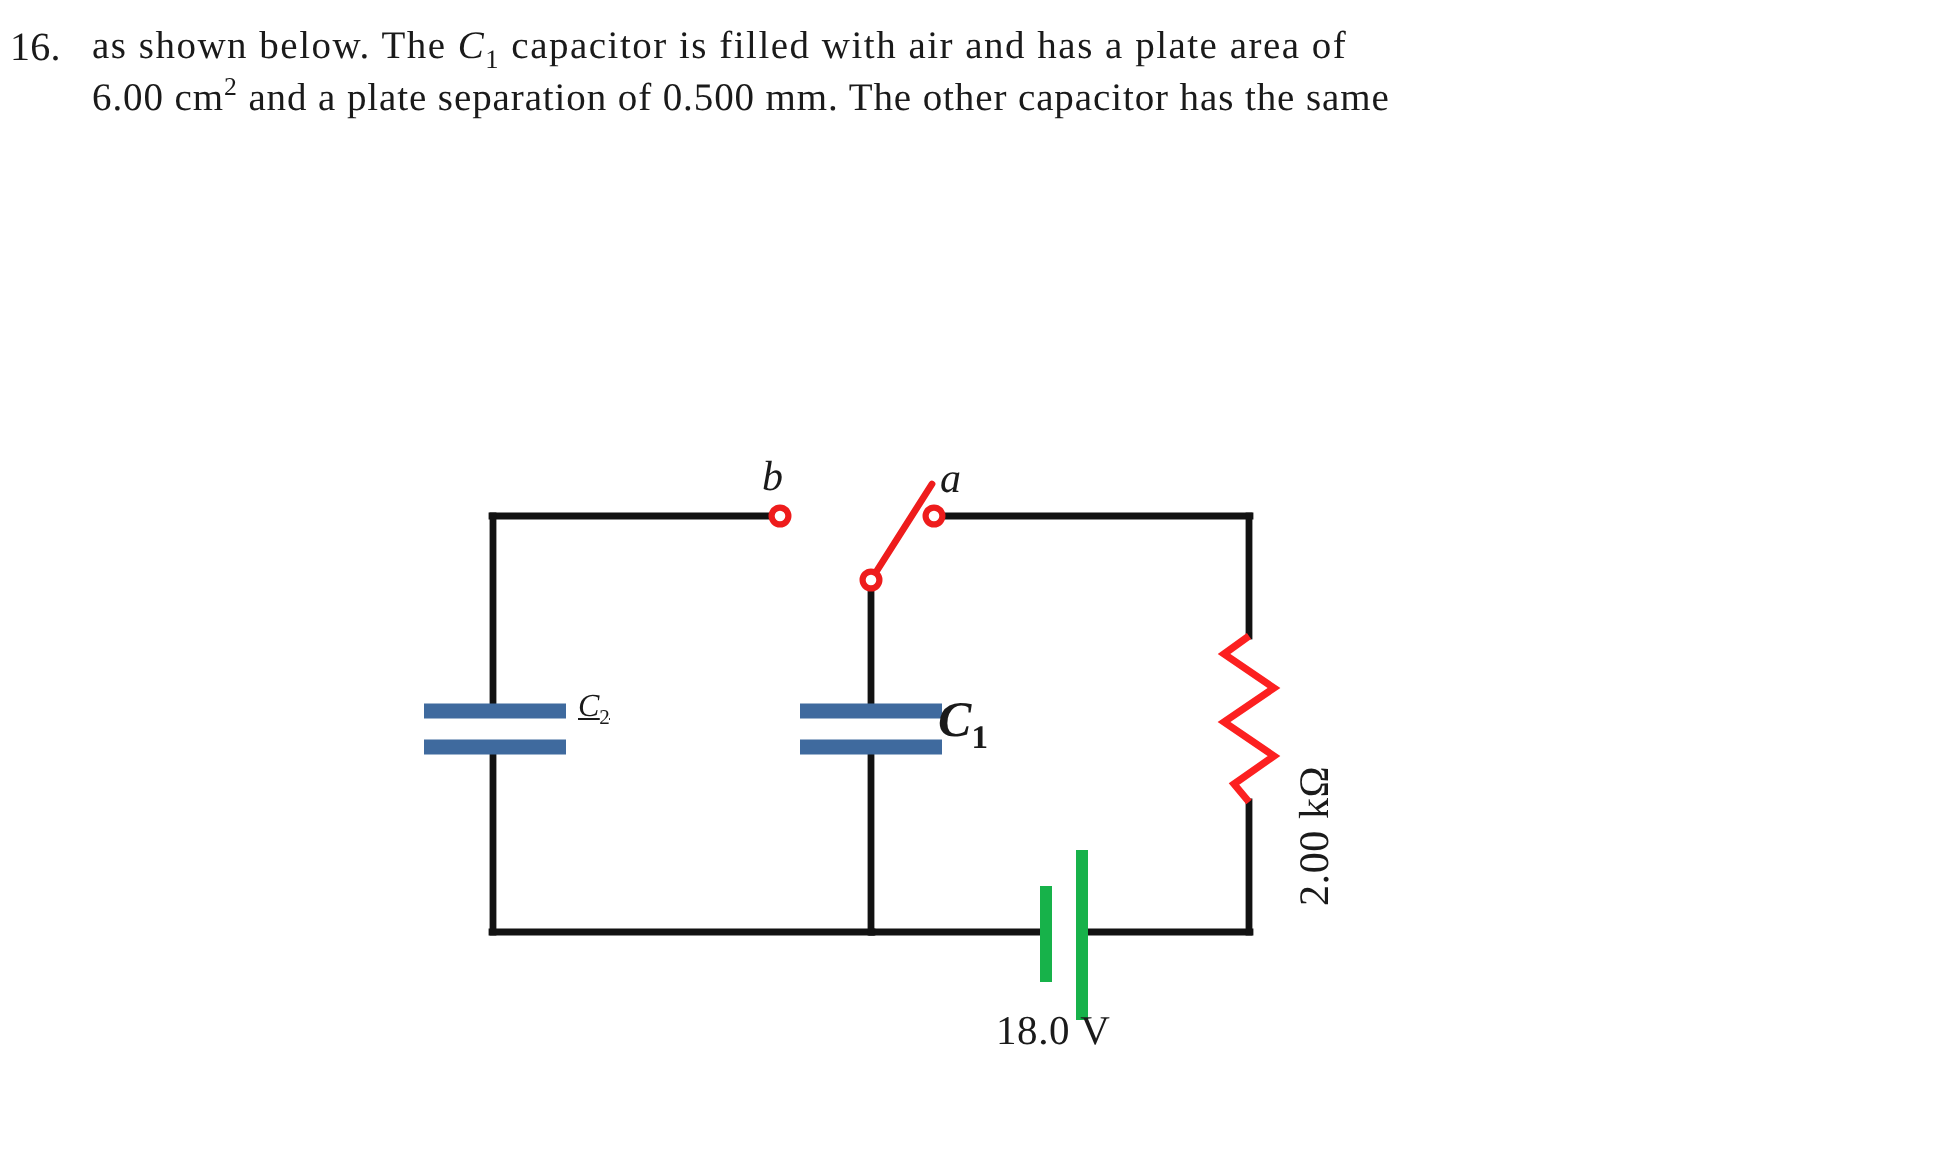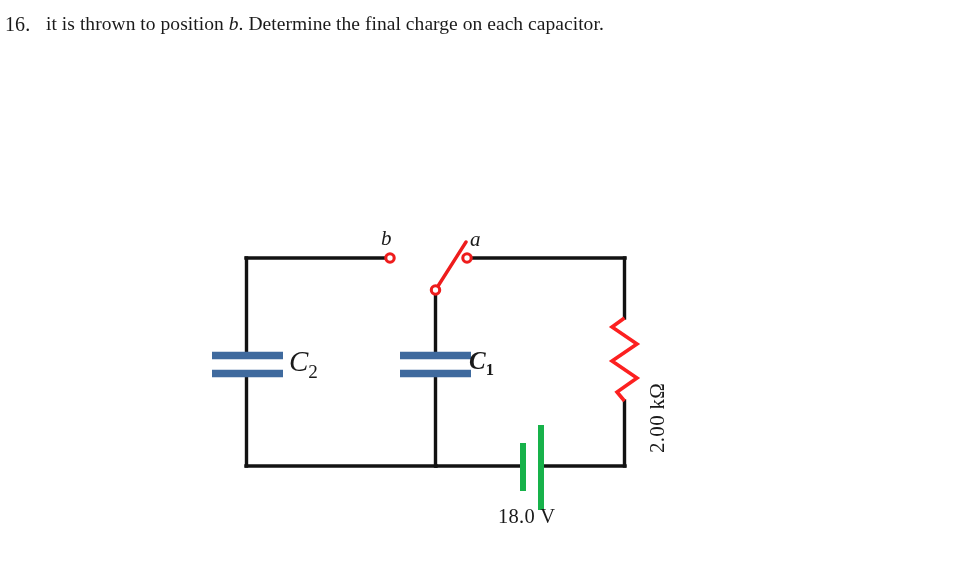--- a/index.html
+++ b/index.html
@@ -69,21 +69,21 @@
 
   .fig-label {
     position: absolute;
     font-family: "Liberation Serif", "DejaVu Serif", serif;
     color: #1a1a1a;
     white-space: nowrap;
   }
 
   #label-b  { left: 381px; top: 26px;  font-size: 21px; font-style: italic; }
   #label-a  { left: 470px; top: 27px;  font-size: 21px; font-style: italic; }
-  #label-c2 { left: 289px; top: 145px; font-size: 29px; font-style: italic; }
+  #label-c2 { left: 289px; top: 145px; font-size: 16px; font-style: italic; text-decoration: underline; }
   #label-c1 { left: 469px; top: 147px; font-size: 25px; font-style: italic; font-weight: bold; }
   #label-c2 sub, #label-c1 sub { font-size: 0.66em; font-style: normal; }
 
   #label-resistor {
     left: 645px;
     top: 253px;
     font-size: 21px;
     transform: rotate(-90deg);
     transform-origin: left top;
     letter-spacing: 0.3px;
@@ -98,25 +98,26 @@
 </head>
 <body>
 
 <div id="problem-statement">
 
   <div class="prob-number">16.</div>
 
   <div class="prob-lines">
 
 
+    <div class="prob-line wide"><span>as shown below.  The </span><i class="mvar"><span>C</span><sub>1</sub></i><span> capacitor is filled with air and has a plate area of</span></div>
+
+    <div class="prob-line wide2"><span>6.00 cm</span><span class="sup">2</span><span> and a plate separation of 0.500 mm.  The other capacitor has the same</span></div>
 
 
 
-
-    <div class="prob-line"><span>it is thrown to position </span><i class="mvar">b</i><span>.  Determine the final charge on each capacitor.</span></div>
 
   </div>
 </div>
 
 <div id="circuit-figure">
 
   <svg id="circuit-svg" width="967" height="380" viewBox="0 0 967 380">
 
     <g fill="none" stroke="#121212" stroke-width="3.4" stroke-linecap="square">
 

